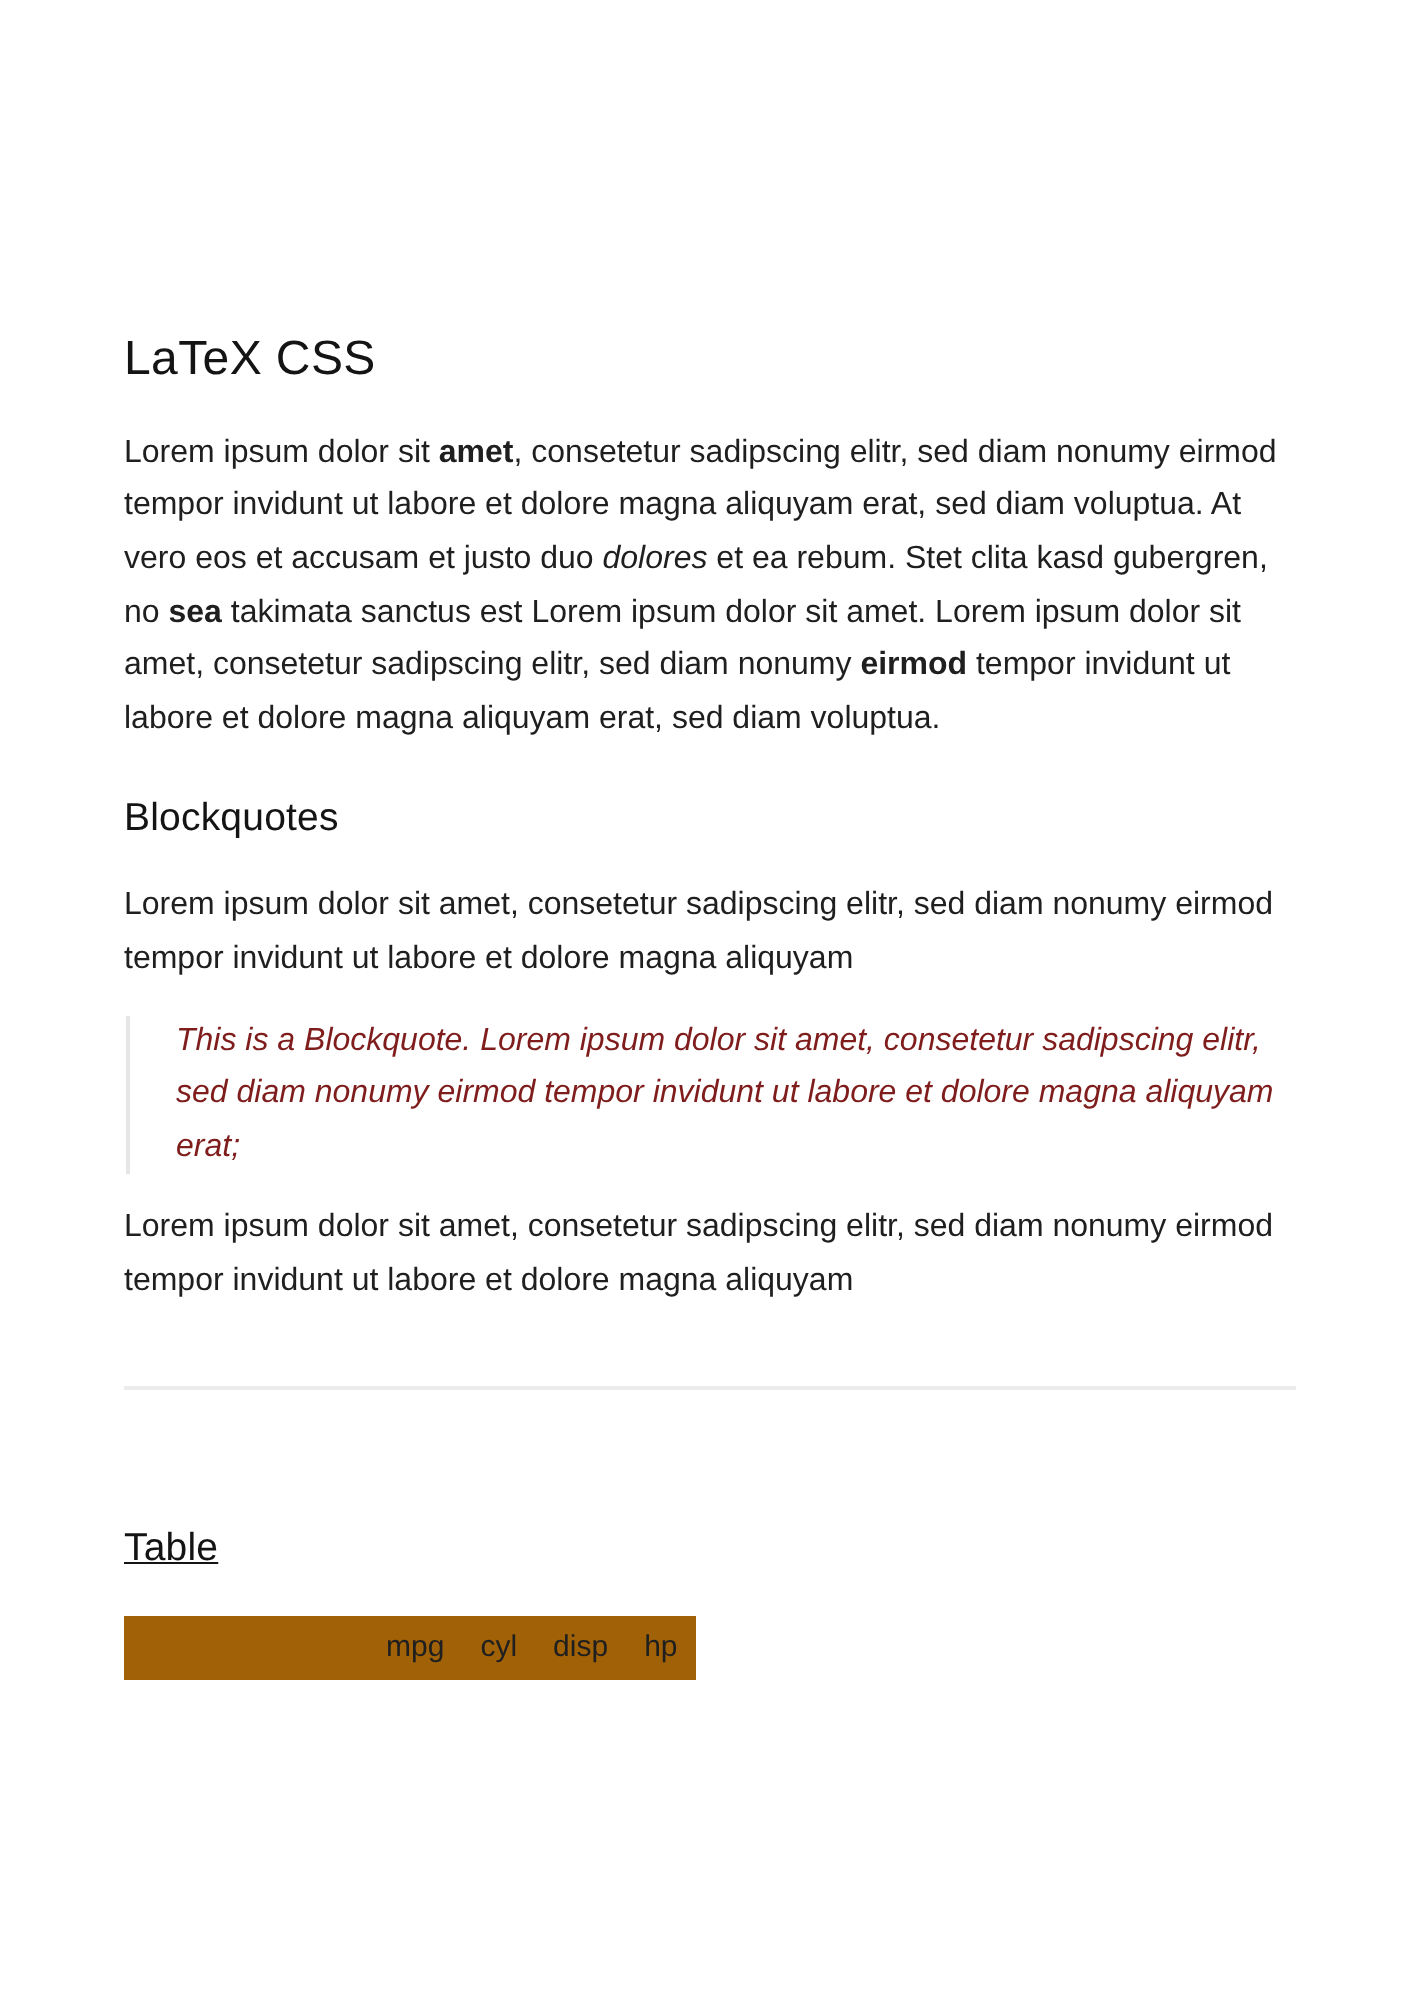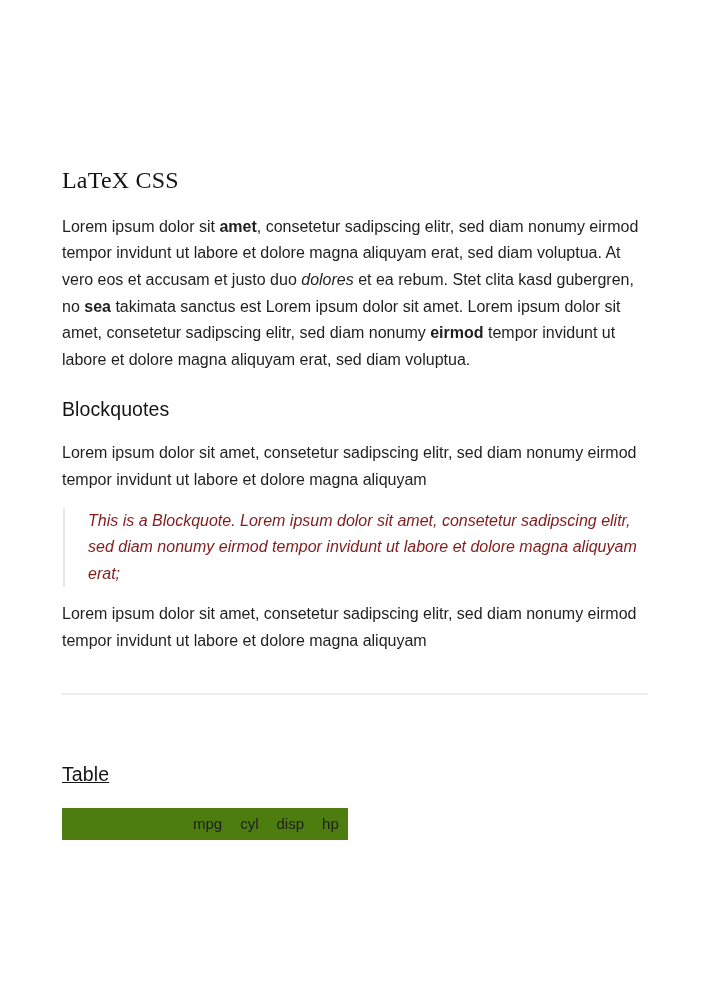--- a/index.html
+++ b/index.html
@@ -15,21 +15,20 @@
     width: 586px;
     margin-left: 62px;
     padding-top: 166px;
   }
   h1.page-title {
     font-size: 24px;
     line-height: 1.2;
     font-weight: 500;
     color: #141414;
     letter-spacing: 0.2px;
-    font-family: Liberation Serif, serif;
   }
   h2.section-heading {
     font-size: 19.5px;
     line-height: 25px;
     font-weight: 500;
     color: #141414;
     letter-spacing: 0.1px;
   }
   #heading-text        { margin-top: 72px; }
   #heading-blockquotes { margin-top: 24px; }
@@ -58,21 +57,21 @@
     margin-top: 38px;
     border: none;
     border-top: 2px solid #ececec;
   }
   table.data-table {
     margin-top: 21px;
     border-collapse: collapse;
     font-size: 15px;
   }
   table.data-table thead tr {
-    background: #4d7c0f;
+    background: #a16207;
     margin-left: 12px;
   }
   table.data-table th {
     font-weight: 400;
     color: #1f1f1f;
     text-align: right;
     padding: 7px 9px;
     line-height: 18px;
     white-space: nowrap;
   }

